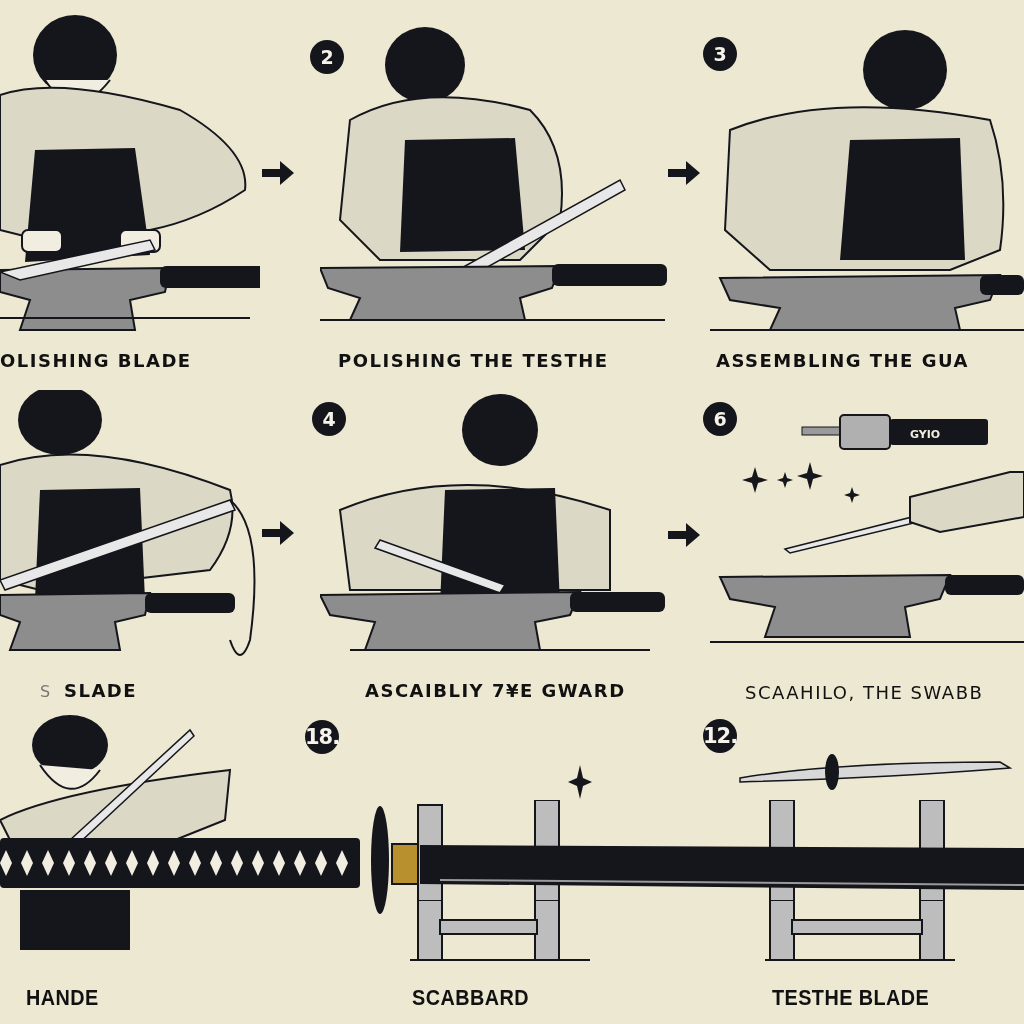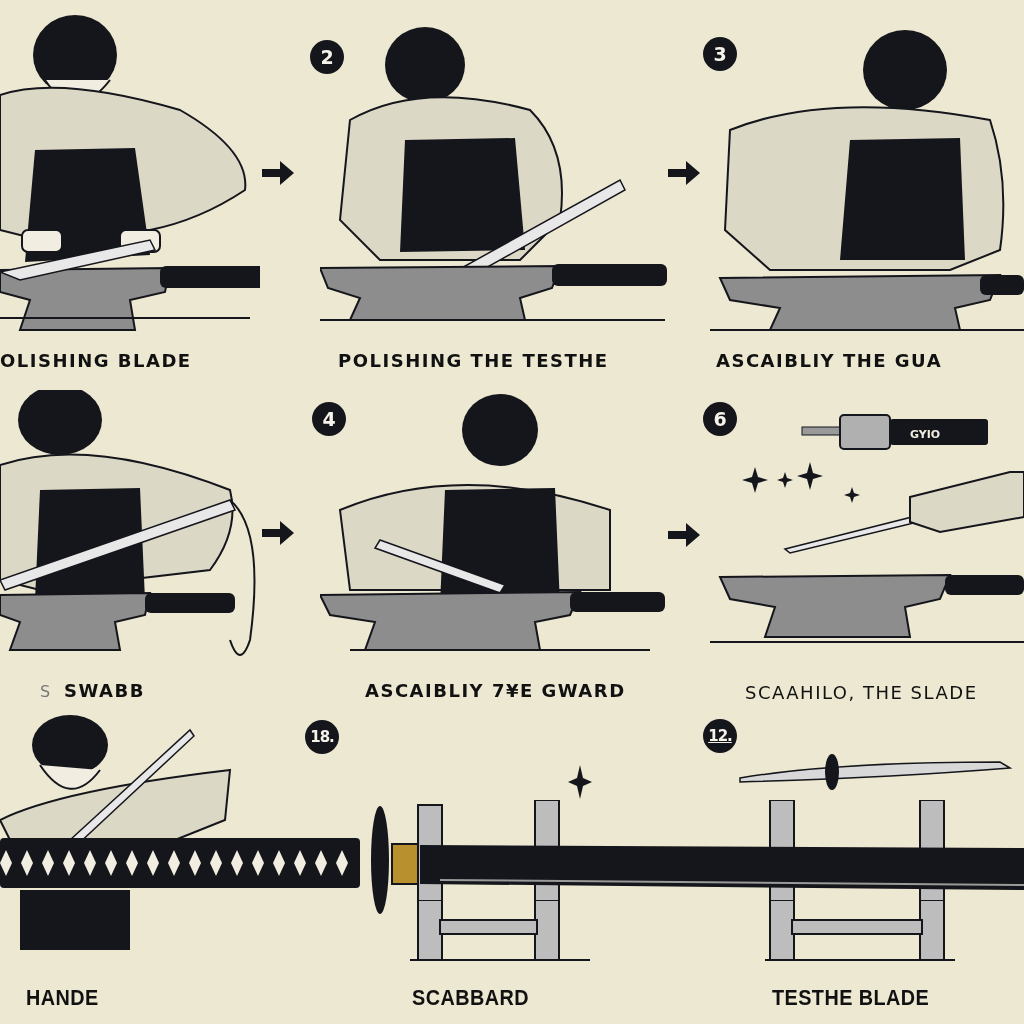--- a/index.html
+++ b/index.html
@@ -9,21 +9,21 @@
     font-family:"DejaVu Sans", sans-serif;
     position:relative;
   }
   .panel { position:absolute; }
   .badge {
     position:absolute; width:34px; height:34px; border-radius:50%;
     background:#15151c; color:#f5f3ea;
     font-family:"DejaVu Sans", sans-serif; font-weight:bold; font-size:19px;
     display:flex; align-items:center; justify-content:center;
   }
-  .badge.small { font-size:15px; letter-spacing:-1px; }
+  .badge.small { font-size:21px; letter-spacing:-1px; }
   .caption {
     position:absolute; color:#111;
     font-family:"DejaVu Sans", sans-serif; font-weight:bold;
     font-size:18px; letter-spacing:1.5px; white-space:nowrap;
   }
   .caption.bottom { font-family:"Liberation Sans Narrow","Liberation Sans", sans-serif; font-size:22px; letter-spacing:0.5px; transform:scaleX(0.9); transform-origin:left; }
   .arrow { position:absolute; width:32px; height:26px; }
   svg { display:block; }
 </style>
 </head>
@@ -75,40 +75,40 @@
 <div class="panel" style="left:710px;top:20px;width:314px;height:320px;">
   <svg width="314" height="320">
     <ellipse cx="195" cy="50" rx="42" ry="40" fill="#15151c"></ellipse>
     <path d="M20,110 Q120,70 280,100 Q300,160 290,230 L240,250 L60,250 L15,210 Z" fill="#dcd8c6" stroke="#15151c" stroke-width="2"></path>
     <path d="M140,120 L250,118 L255,240 L130,240 Z" fill="#15151c"></path>
     <path d="M10,258 L290,255 L280,280 L245,288 L250,310 L60,310 L70,288 L20,280 Z" fill="#8d8d8d" stroke="#15151c" stroke-width="2"></path>
     <rect x="270" y="255" width="44" height="20" rx="6" fill="#15151c"></rect>
     <line x1="0" y1="310" x2="314" y2="310" stroke="#15151c" stroke-width="2"></line>
   </svg>
 </div>
-<div class="caption" style="left:716px;top:350px;">ASCAIBLIY THE GUA</div>
+<div class="caption" style="left:716px;top:350px;">ASSEMBLING THE GUA</div>
 
 <div class="panel" style="left:0;top:390px;width:270px;height:280px;">
   <svg width="270" height="280">
     <ellipse cx="60" cy="30" rx="42" ry="35" fill="#15151c"></ellipse>
     <path d="M0,75 Q90,45 230,100 Q240,140 210,180 L40,200 L0,190 Z" fill="#dcd8c6" stroke="#15151c" stroke-width="2"></path>
     <path d="M40,100 L140,98 L145,210 L35,210 Z" fill="#15151c"></path>
     <path d="M0,190 L230,110 L235,120 L5,200 Z" fill="#e8e8e8" stroke="#15151c" stroke-width="1.5"></path>
     <path d="M230,110 Q265,140 250,250 Q240,280 230,250" fill="none" stroke="#15151c" stroke-width="2"></path>
     <path d="M0,205 L150,203 L145,225 L115,232 L120,260 L10,260 L20,232 L0,225 Z" fill="#8d8d8d" stroke="#15151c" stroke-width="2"></path>
     <rect x="145" y="203" width="90" height="20" rx="6" fill="#15151c"></rect>
   </svg>
 </div>
 <div class="arrow" style="left:262px;top:520px;">
   <svg width="32" height="26">
       <polygon points="0,9 18,9 18,1 32,13 18,25 18,17 0,17" fill="#15151c"></polygon>
     </svg>
 </div>
 <div class="caption" style="left:40px;top:682px;color:#777;font-weight:normal;font-size:16px;">S</div>
-<div class="caption" style="left:64px;top:680px;">SWABB</div>
+<div class="caption" style="left:64px;top:680px;">SLADE</div>
 
 <div class="badge" style="left:312px;top:402px;">4</div>
 <div class="panel" style="left:320px;top:390px;width:350px;height:280px;">
   <svg width="350" height="280">
     <ellipse cx="180" cy="40" rx="38" ry="36" fill="#15151c"></ellipse>
     <path d="M20,120 Q140,70 290,120 L290,200 L30,200 Z" fill="#dcd8c6" stroke="#15151c" stroke-width="2"></path>
     <path d="M125,100 L235,98 L240,215 L120,215 Z" fill="#15151c"></path>
     <path d="M60,150 L185,195 L180,203 L55,158 Z" fill="#e8e8e8" stroke="#15151c" stroke-width="1.5"></path>
     <path d="M0,205 L260,202 L250,225 L215,232 L220,260 L45,260 L55,232 L10,225 Z" fill="#8d8d8d" stroke="#15151c" stroke-width="2"></path>
     <rect x="250" y="202" width="95" height="20" rx="6" fill="#15151c"></rect>
@@ -137,21 +137,21 @@
     <path d="M142,100 L144,106 L150,108 L144,110 L142,116 L140,110 L134,108 L140,106 Z" fill="#15151c"></path>
 
     <path d="M75,162 L210,128 L212,134 L80,166 Z" fill="#e8e8e8" stroke="#15151c" stroke-width="1.5"></path>
     <path d="M200,110 L300,85 L314,85 L314,130 L230,145 L200,135 Z" fill="#dcd8c6" stroke="#15151c" stroke-width="2"></path>
 
     <path d="M10,190 L240,188 L230,212 L195,220 L200,250 L55,250 L65,220 L20,212 Z" fill="#8d8d8d" stroke="#15151c" stroke-width="2"></path>
     <rect x="235" y="188" width="79" height="20" rx="6" fill="#15151c"></rect>
     <line x1="0" y1="255" x2="314" y2="255" stroke="#15151c" stroke-width="2"></line>
   </svg>
 </div>
-<div class="caption" style="left:745px;top:682px;font-weight:normal;">SCAAHILO, THE SLADE</div>
+<div class="caption" style="left:745px;top:682px;font-weight:normal;">SCAAHILO, THE SWABB</div>
 
 <div class="panel" style="left:0;top:710px;width:240px;height:260px;">
   <svg width="240" height="260">
     <ellipse cx="70" cy="35" rx="38" ry="30" fill="#15151c"></ellipse>
     <path d="M40,55 Q70,100 100,60" fill="#f1ede0" stroke="#15151c" stroke-width="2"></path>
     <path d="M0,110 Q60,80 230,60 L225,110 L150,140 L20,150 Z" fill="#dcd8c6" stroke="#15151c" stroke-width="2"></path>
     <path d="M70,130 L190,20 L194,26 L76,136 Z" fill="#e8e8e8" stroke="#15151c" stroke-width="1.5"></path>
     <path d="M20,180 L130,180 L130,240 L20,240 Z" fill="#15151c"></path>
   </svg>
 </div>
@@ -203,21 +203,21 @@
     <line x1="0" y1="60" x2="180" y2="60" stroke="#15151c" stroke-width="2"></line>
   </svg>
 </div>
 <div class="panel" style="left:568px;top:765px;">
   <svg width="24" height="34">
       <path d="M12,0 L15,13 L24,17 L15,21 L12,34 L9,21 L0,17 L9,13 Z" fill="#15151c"></path>
     </svg>
 </div>
 <div class="caption bottom" style="left:412px;top:985px;">SCABBARD</div>
 
-<div class="badge small" style="left:703px;top:719px;text-decoration:underline;">12.</div>
+<div class="badge small" style="left:703px;top:719px;">12.</div>
 <div class="panel" style="left:735px;top:750px;width:280px;height:40px;">
   <svg width="280" height="40">
     <path d="M5,28 Q100,12 265,12 L275,18 Q150,28 5,32 Z" fill="#d8d8d8" stroke="#15151c" stroke-width="1.5"></path>
     <ellipse cx="97" cy="22" rx="7" ry="18" fill="#15151c"></ellipse>
   </svg>
 </div>
 <div class="panel" style="left:765px;top:900px;width:190px;height:70px;">
   <svg width="190" height="70">
     <rect x="5" y="0" width="24" height="60" fill="#bdbdbd" stroke="#15151c" stroke-width="2"></rect>
     <rect x="155" y="0" width="24" height="60" fill="#bdbdbd" stroke="#15151c" stroke-width="2"></rect>

